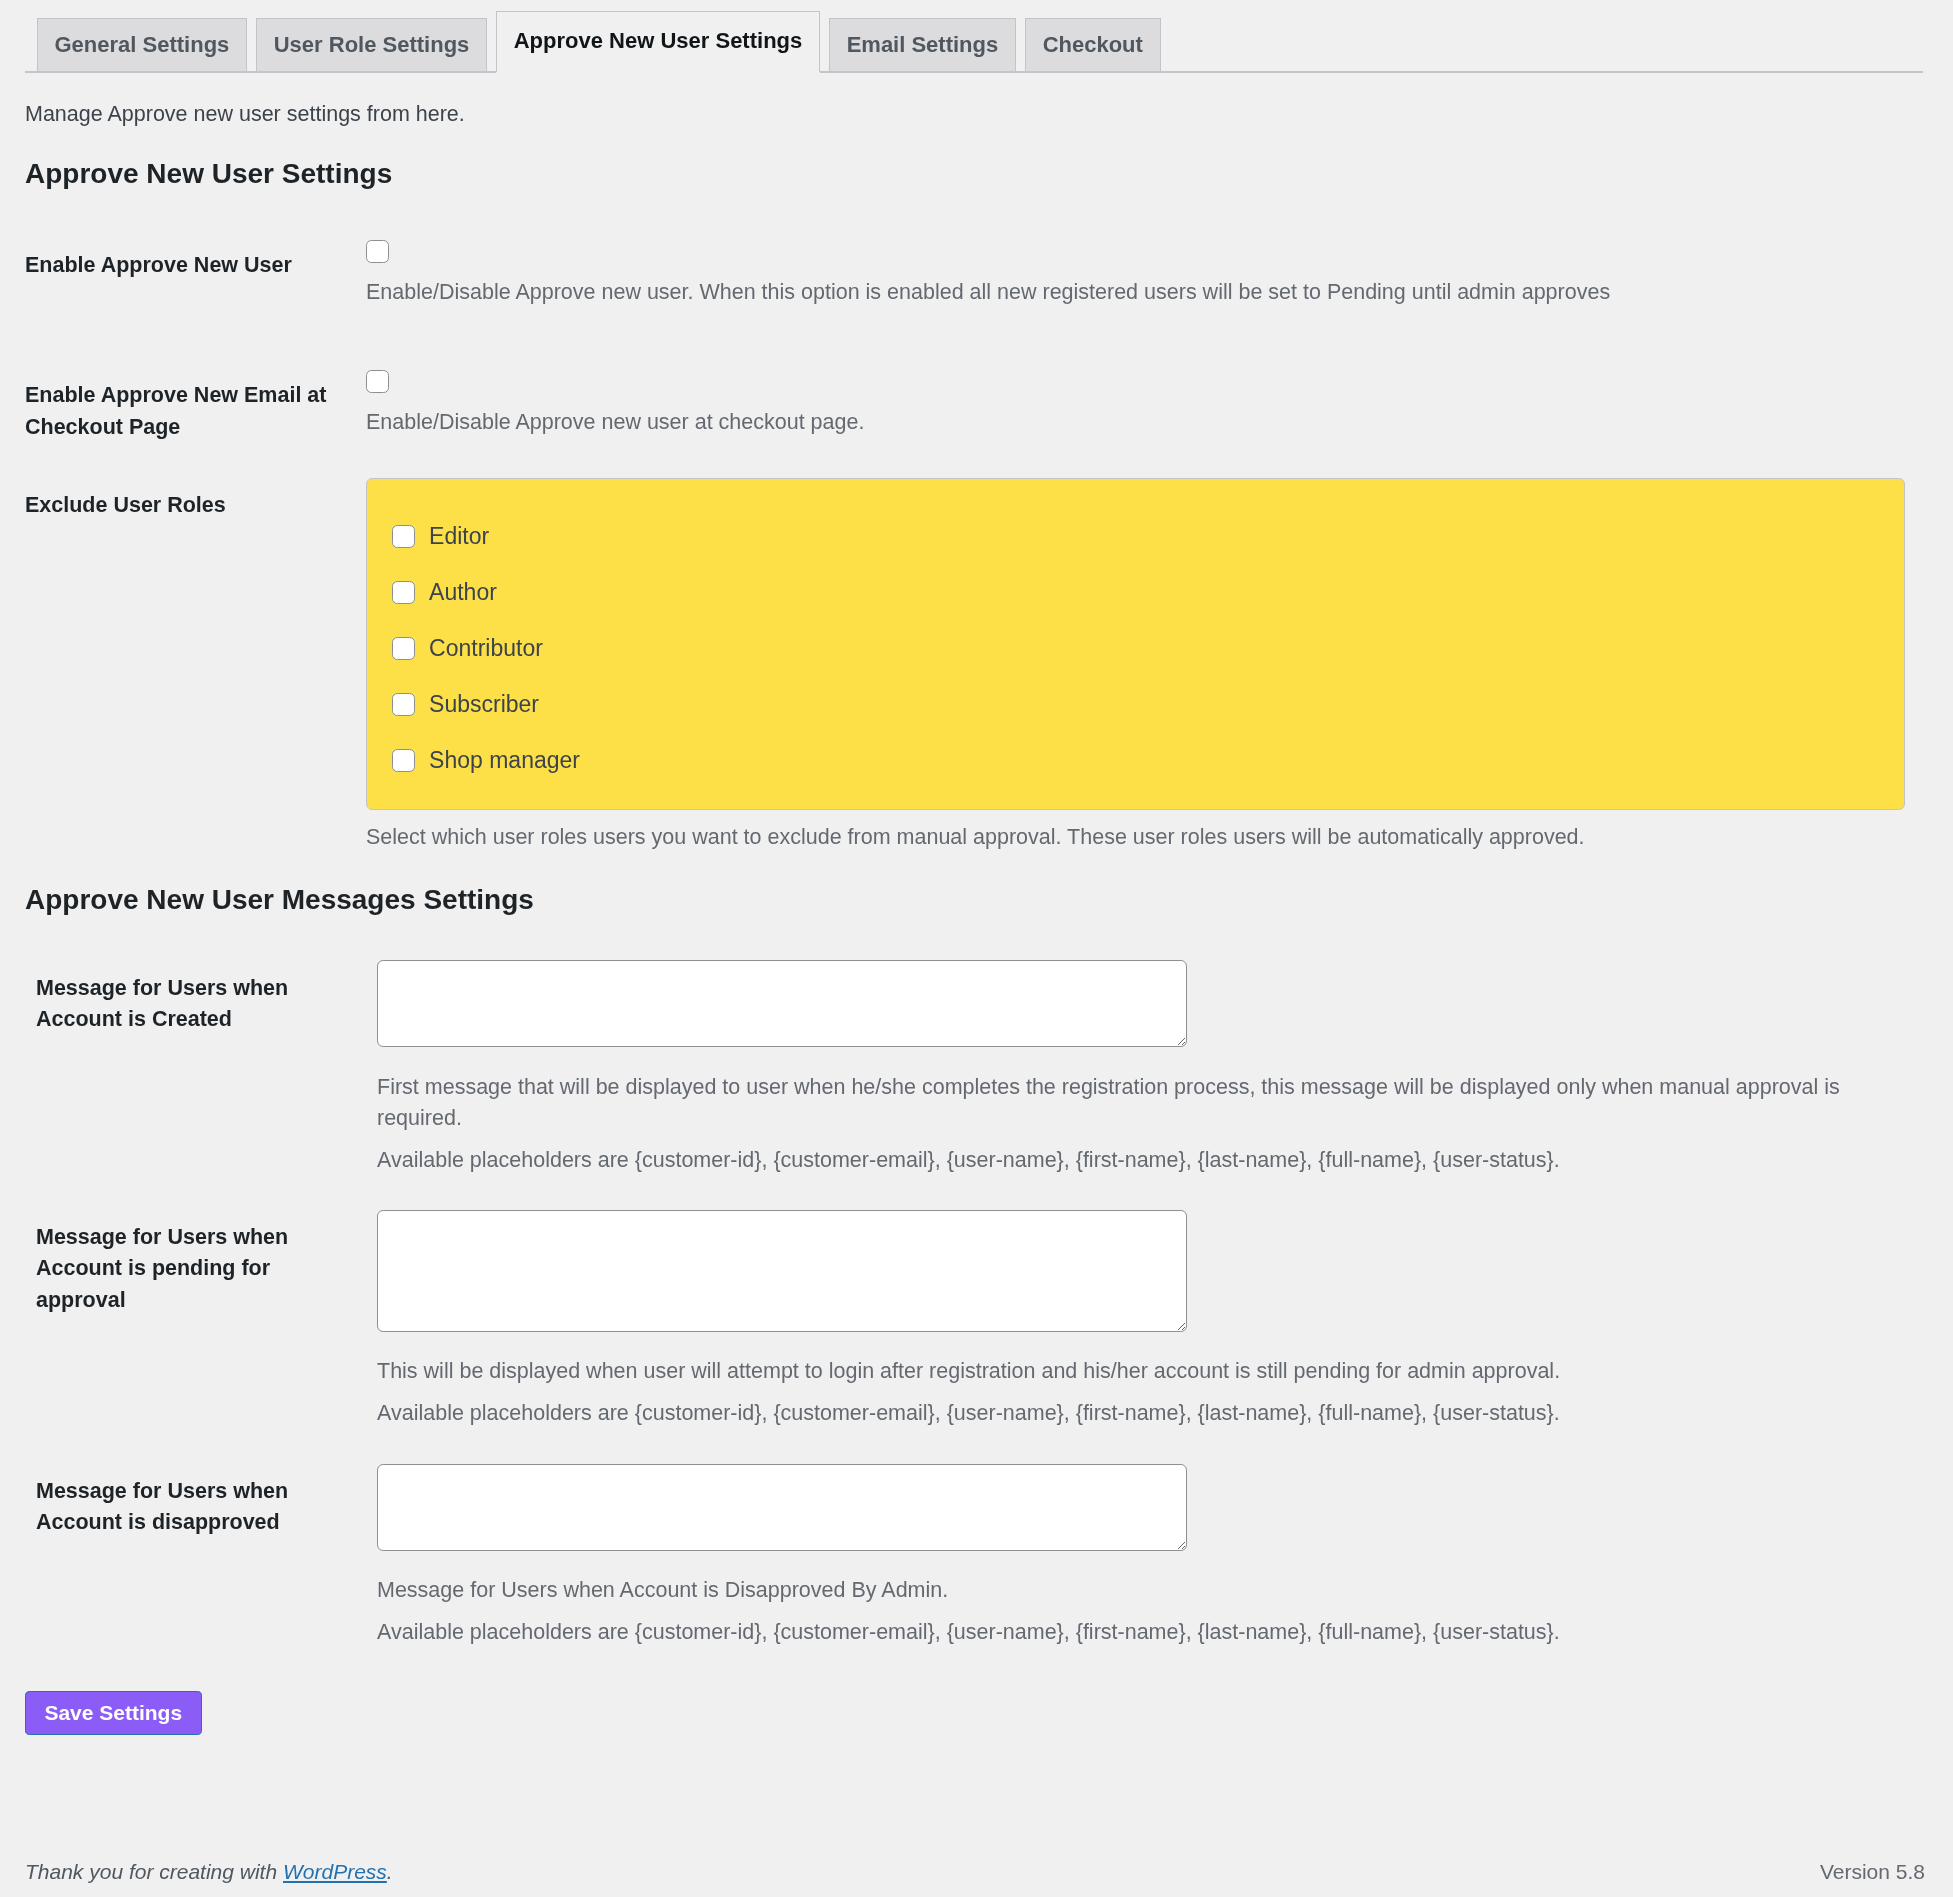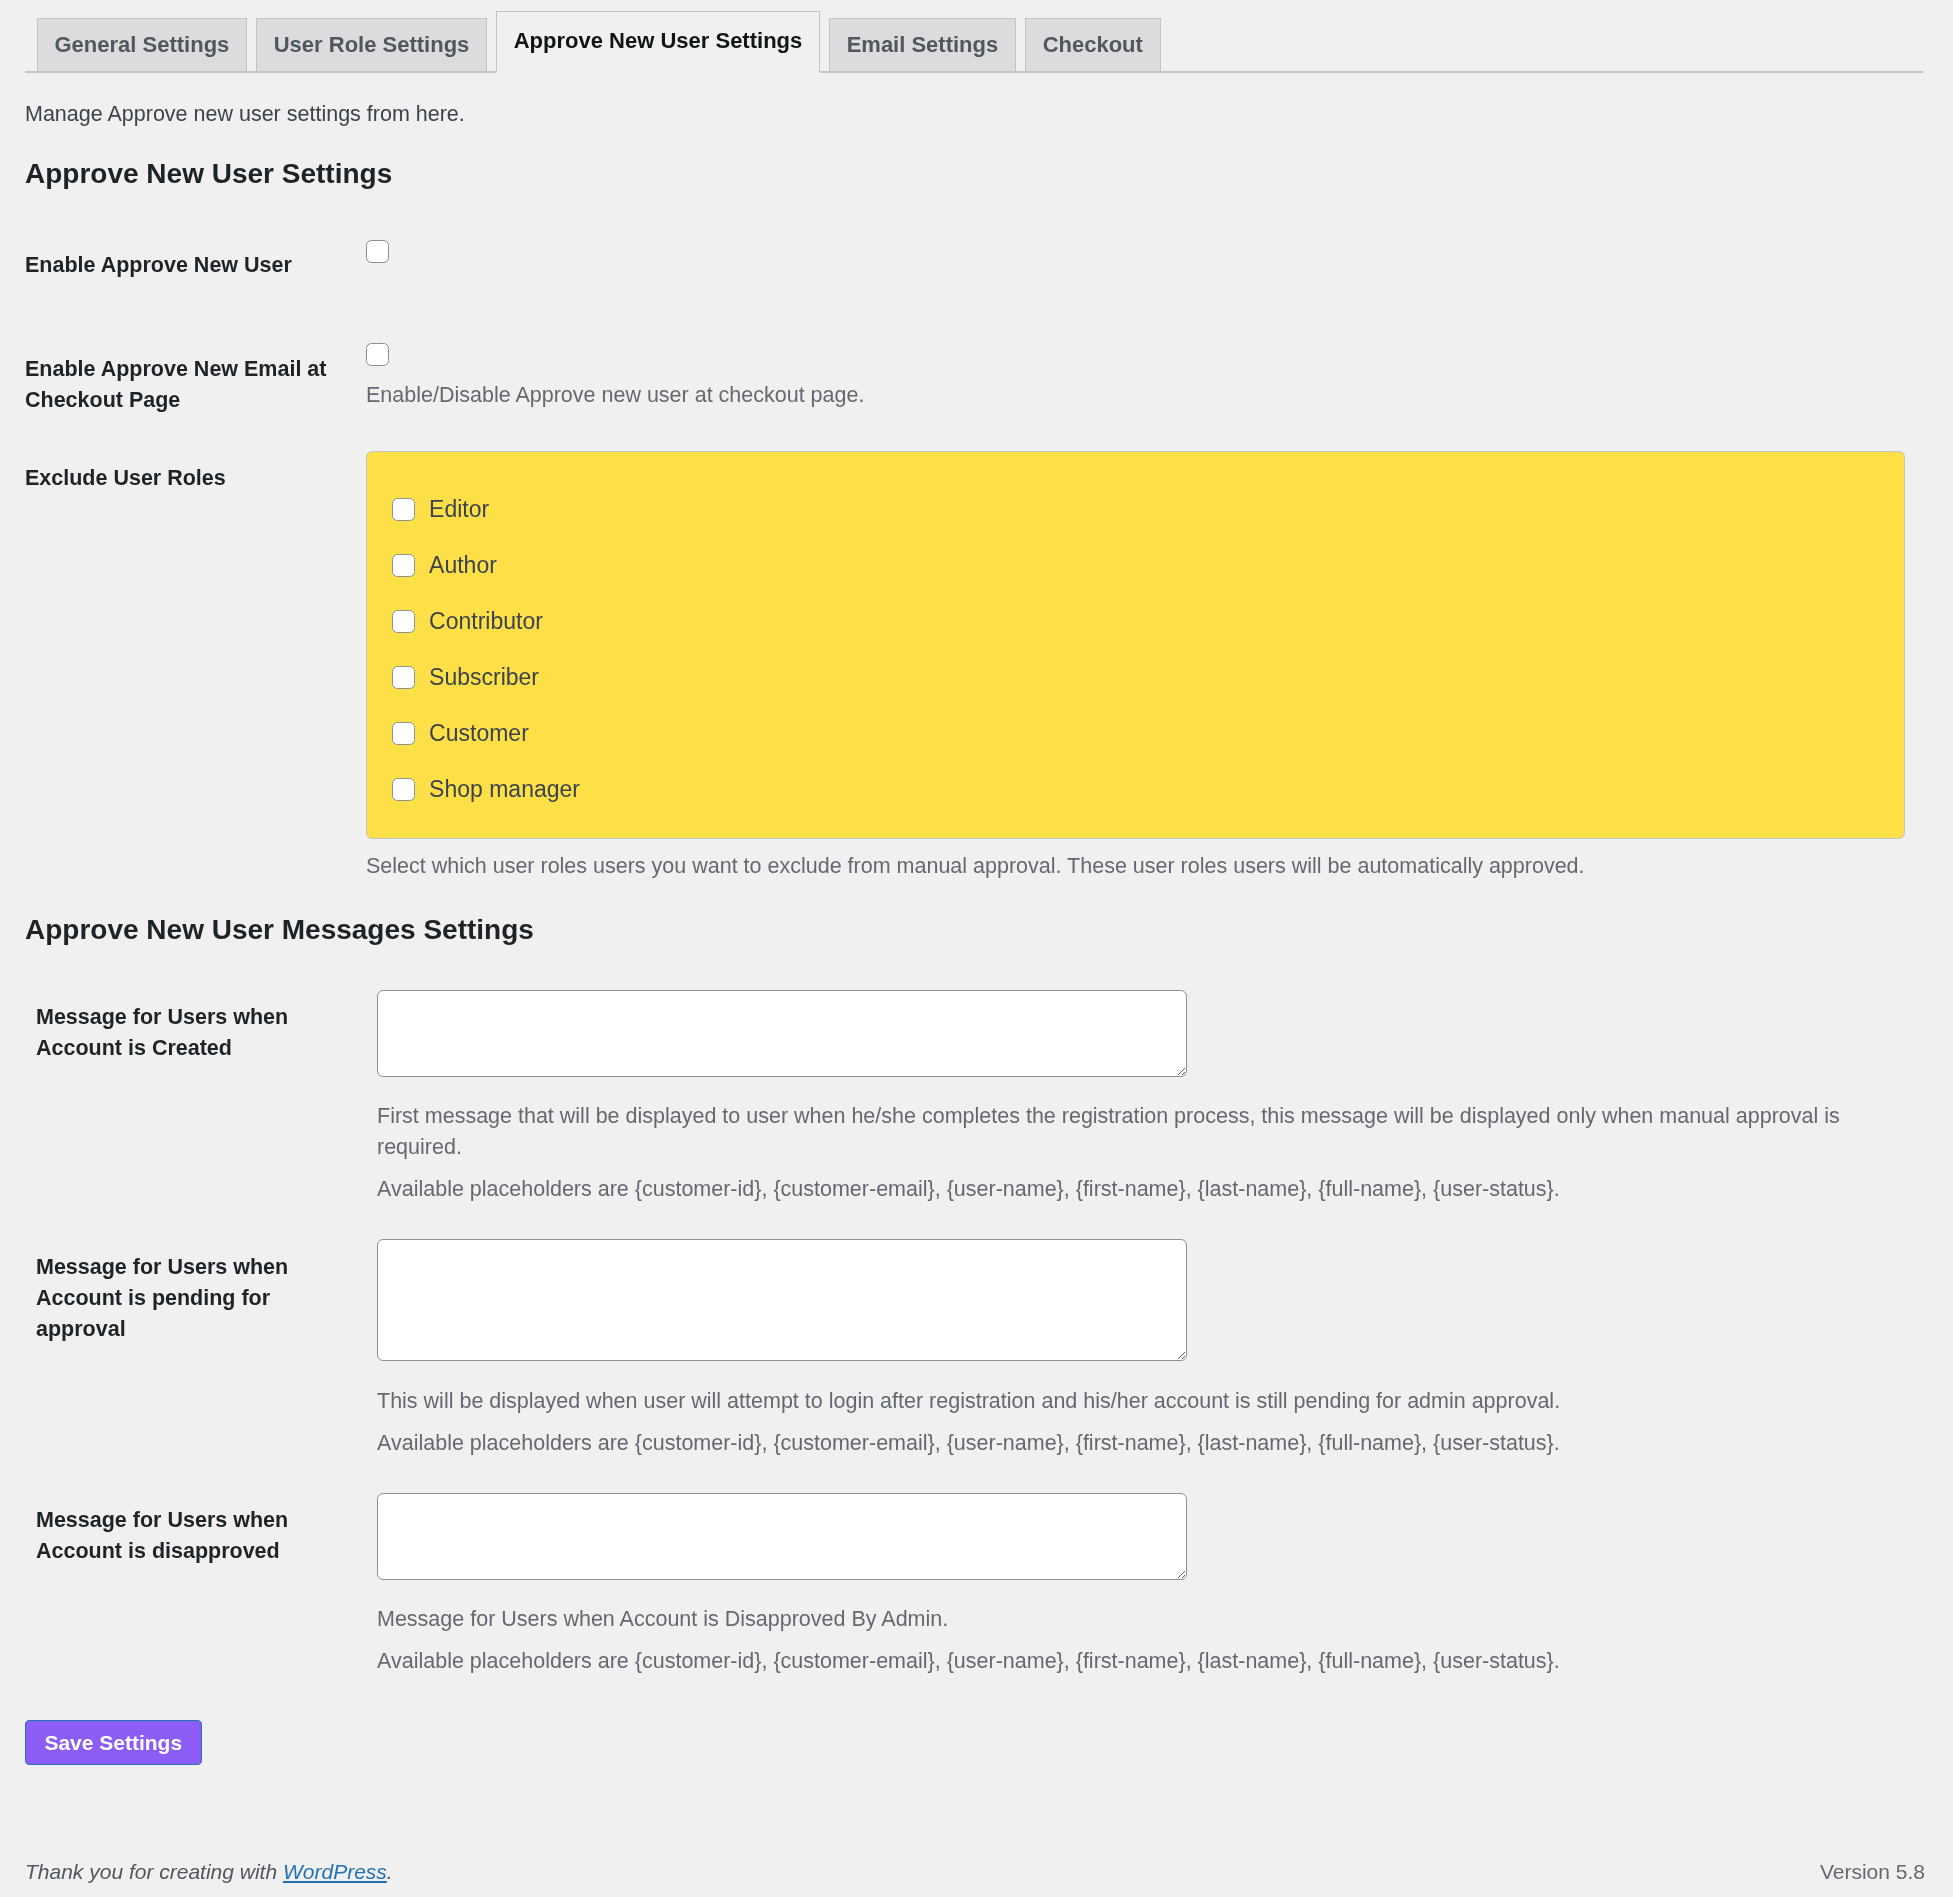--- a/index.html
+++ b/index.html
@@ -151,20 +151,21 @@
 
   
   <h2 class="section-heading">Approve New User Settings</h2>
 
   <div class="form-table">
 
     <div class="form-row mb-row1">
       <div class="row-th">Enable Approve New User</div>
       <div class="row-td">
         <input type="checkbox" style="">
+        <p class="desc wide">Enable/Disable Approve new user. When this option is enabled all new registered users will be set to Pending until admin approves</p>
       </div>
     </div>
 
     <div class="form-row mb-row2">
       <div class="row-th">Enable Approve New Email at Checkout Page</div>
       <div class="row-td">
         <input type="checkbox" style="">
         <p class="desc wide">Enable/Disable Approve new user at checkout page.</p>
       </div>
     </div>
@@ -181,24 +182,20 @@
             <input type="checkbox" style="">
             <span class="role-label">Author</span>
           </label>
           <label class="role-item">
             <input type="checkbox" style="">
             <span class="role-label">Contributor</span>
           </label>
           <label class="role-item">
             <input type="checkbox" style="">
             <span class="role-label">Subscriber</span>
-          </label>
-          <label class="role-item">
-            <input type="checkbox" style="">
-            <span class="role-label">Customer</span>
           </label>
           <label class="role-item">
             <input type="checkbox" style="">
             <span class="role-label">Shop manager</span>
           </label>
         </div>
         <p class="desc roles-desc wide">Select which user roles users you want to exclude from manual approval. These user roles users will be automatically approved.</p>
       </div>
     </div>
   </div>

